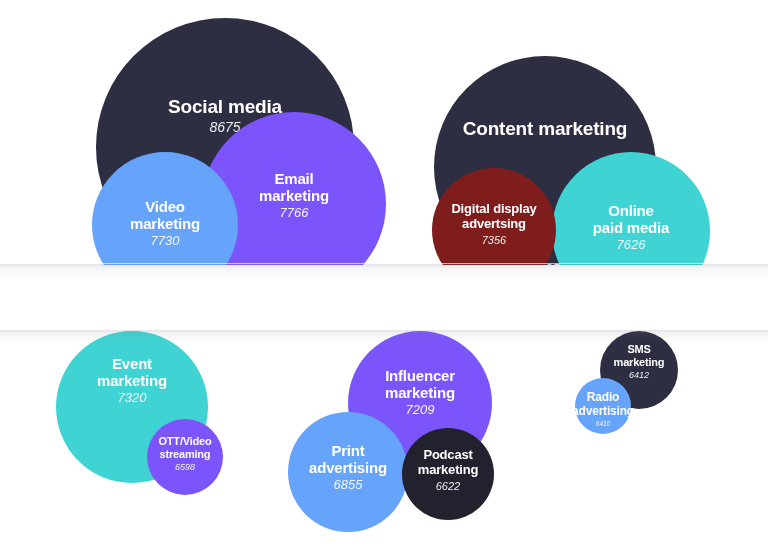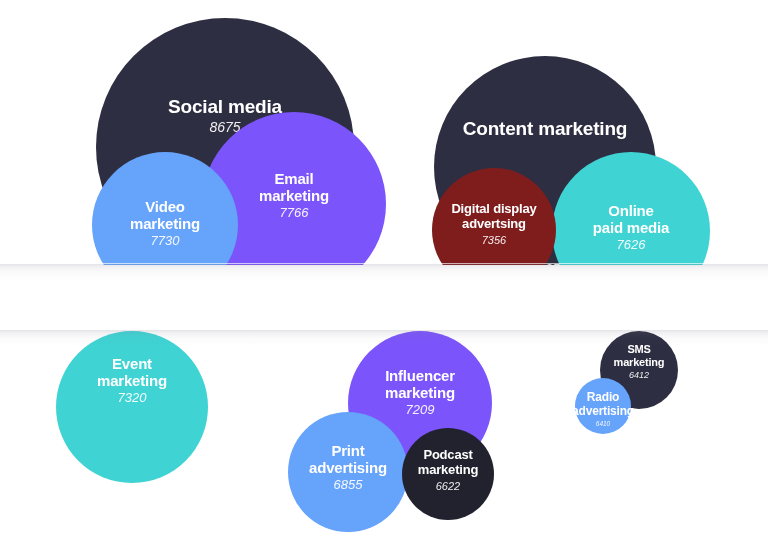--- a/index.html
+++ b/index.html
@@ -139,20 +139,25 @@
       <div class="bubble t-lg nudge-up" style="left: 288px; top: 82px; width: 120px; height: 120px; background: rgb(102, 163, 251); padding-top: 30px;">
         <span class="b-label">Print
 advertising</span>
         <span class="b-value">6855</span>
       </div>
       <div class="bubble t-md nudge-up" style="left: 402px; top: 98px; width: 92px; height: 92px; background: rgb(34, 34, 47); padding-top: 20px;">
         <span class="b-label">Podcast
 marketing</span>
         <span class="b-value">6622</span>
       </div>
+      <div class="bubble t-sm nudge-up" style="left: 147px; top: 89px; width: 76px; height: 76px; background: rgb(123, 84, 251); padding-top: 16px;">
+        <span class="b-label">OTT/Video
+streaming</span>
+        <span class="b-value">6598</span>
+      </div>
       <div class="bubble t-sm nudge-up" style="left: 600px; top: 1px; width: 78px; height: 78px; background: rgb(46, 46, 66); padding-top: 12px;">
         <span class="b-label">SMS
 marketing</span>
         <span class="b-value">6412</span>
       </div>
       <div class="bubble t-xs nudge-up" style="left: 575px; top: 48px; width: 56px; height: 56px; background: rgb(102, 163, 251); padding-top: 13px;">
         <span class="b-label">Radio
 advertising</span>
         <span class="b-value">6410</span>
       </div>

